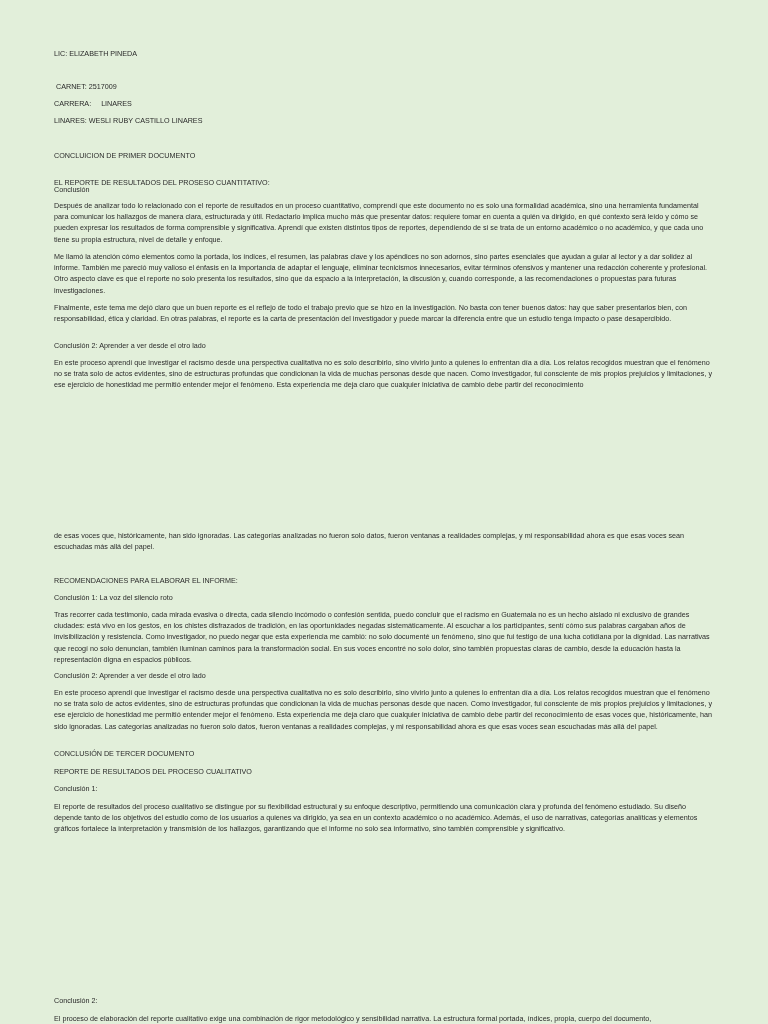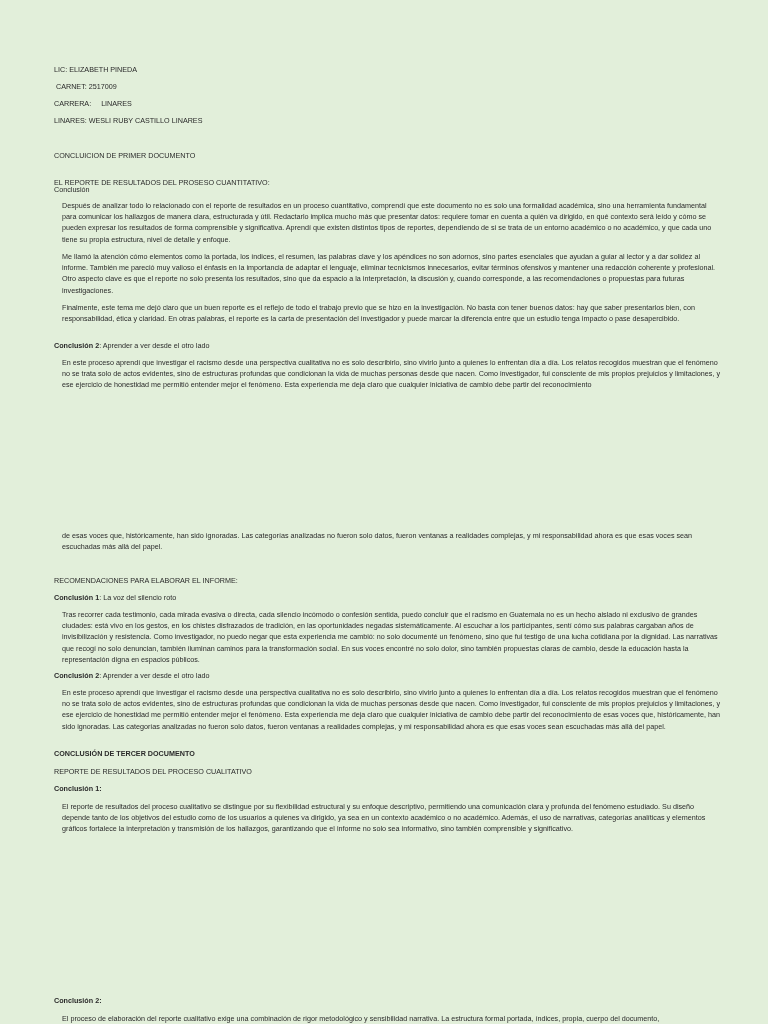--- a/index.html
+++ b/index.html
@@ -23,33 +23,33 @@
       width: 660px;
     }
     .line {
       position: absolute;
       left: 0;
       white-space: nowrap;
       line-height: 11px;
     }
     .para {
       position: absolute;
-      left: 8px;
+      left: 0;
       width: 660px;
       line-height: 11.2px;
       text-align: left;
     }
-    .bold { font-weight: bold; }
+    .bold { font-weight: normal; }
   </style>
 </head>
 <body>
 
 <div class="page">
 
-  <div class="line" style="top:64px">LIC: ELIZABETH PINEDA</div>
+  <div class="line" style="top:48px">LIC: ELIZABETH PINEDA</div>
   <div class="line" style="top:81px; white-space:pre"> CARNET: 2517009</div>
   <div class="line" style="top:98px; white-space:pre">CARRERA:     LINARES</div>
   <div class="line" style="top:115px">LINARES: WESLI RUBY CASTILLO LINARES</div>
 
   <div class="line" style="top:150px">CONCLUICION DE PRIMER DOCUMENTO</div>
   <div class="line" style="top:177px">EL REPORTE DE RESULTADOS DEL PROSESO CUANTITATIVO:</div>
   <div class="line" style="top:184px">Conclusión</div>
 
   <div class="para" style="top:200px">Después de analizar todo lo relacionado con el reporte de resultados en un proceso cuantitativo, comprendí que este documento no es solo una formalidad académica, sino una herramienta fundamental para comunicar los hallazgos de manera clara, estructurada y útil. Redactarlo implica mucho más que presentar datos: requiere tomar en cuenta a quién va dirigido, en qué contexto será leído y cómo se pueden expresar los resultados de forma comprensible y significativa. Aprendí que existen distintos tipos de reportes, dependiendo de si se trata de un entorno académico o no académico, y que cada uno tiene su propia estructura, nivel de detalle y enfoque.</div>
   <div class="para" style="top:251px">Me llamó la atención cómo elementos como la portada, los índices, el resumen, las palabras clave y los apéndices no son adornos, sino partes esenciales que ayudan a guiar al lector y a dar solidez al informe. También me pareció muy valioso el énfasis en la importancia de adaptar el lenguaje, eliminar tecnicismos innecesarios, evitar términos ofensivos y mantener una redacción coherente y profesional. Otro aspecto clave es que el reporte no solo presenta los resultados, sino que da espacio a la interpretación, la discusión y, cuando corresponde, a las recomendaciones o propuestas para futuras investigaciones.</div>

